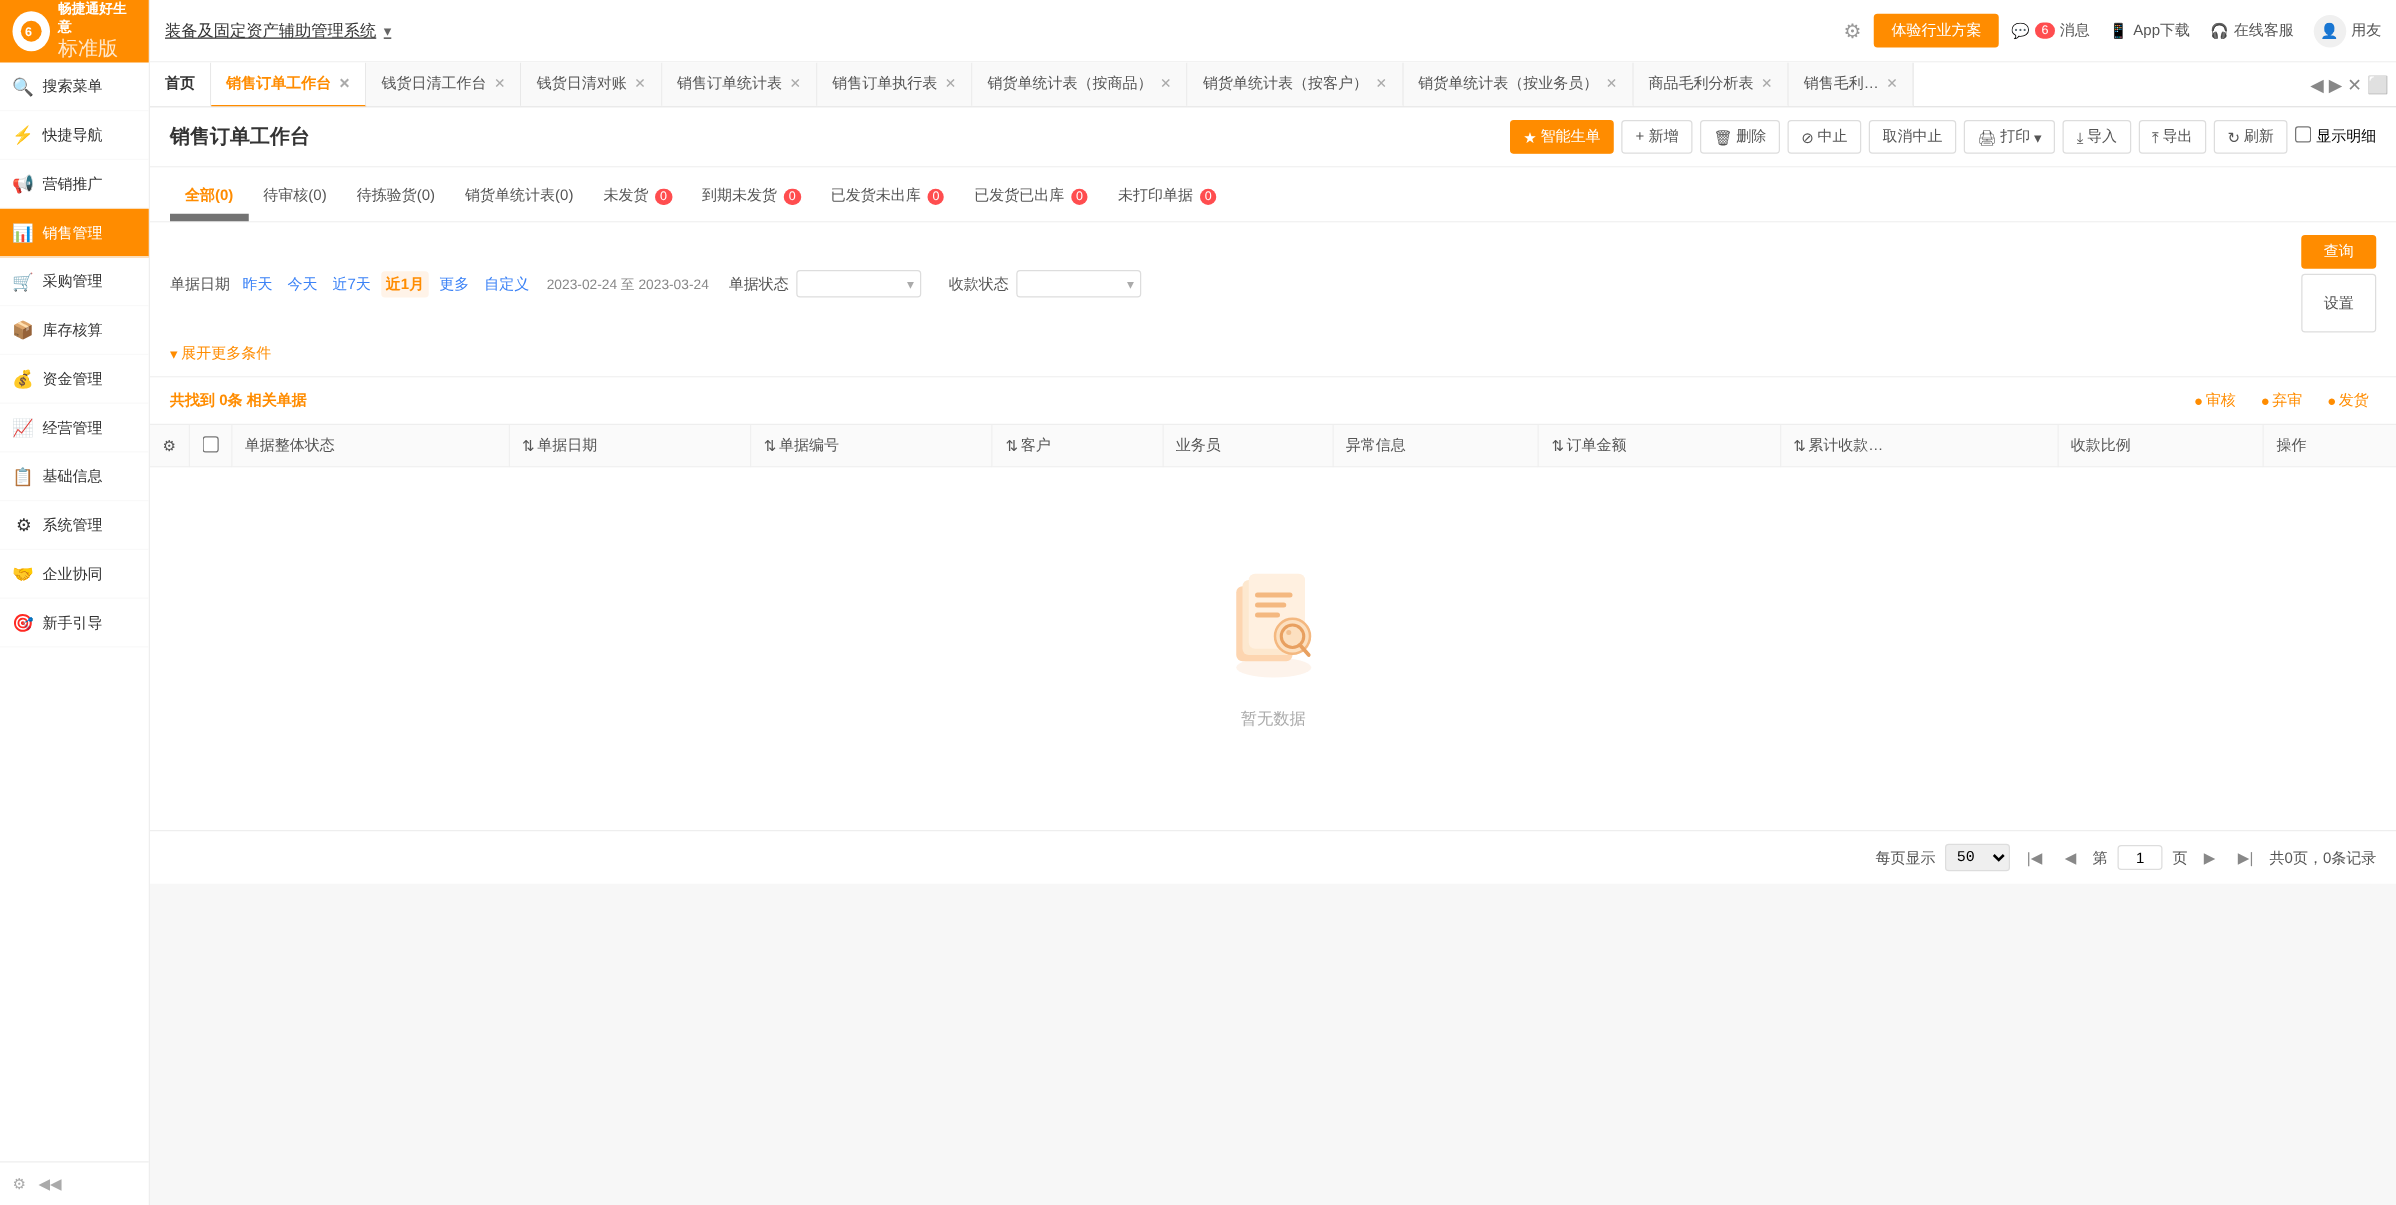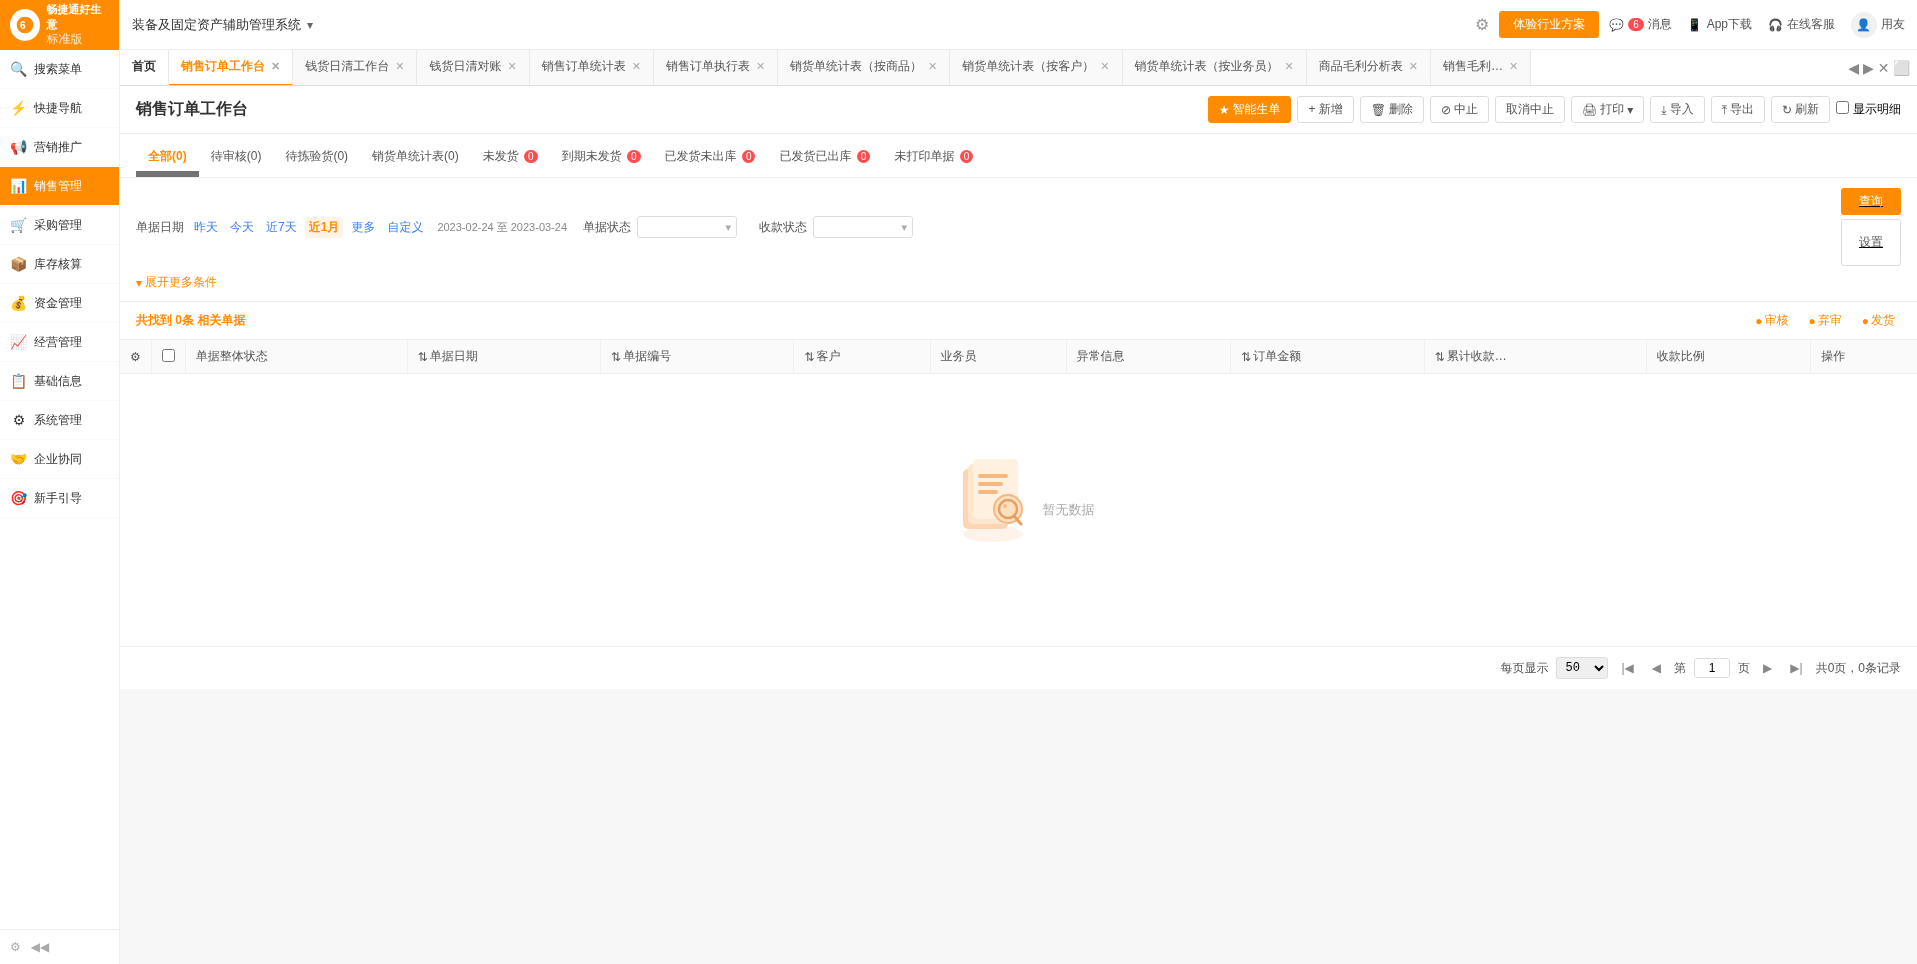--- a/index.html
+++ b/index.html
@@ -4,35 +4,35 @@
   <style>
     * { box-sizing: border-box; margin: 0; padding: 0; }
     body { font-family: 'Microsoft YaHei', Arial, sans-serif; font-size: 12px; background: #f5f5f5; display: flex; height: 964px; overflow: hidden; }
 
     
     .sidebar { width: 120px; background: #fff; display: flex; flex-direction: column; border-right: 1px solid #eee; flex-shrink: 0; }
     .sidebar-logo { background: #ff8c00; color: white; padding: 10px; display: flex; align-items: center; gap: 6px; height: 50px; }
     .sidebar-logo-icon { width: 32px; height: 32px; background: white; border-radius: 50%; display: flex; align-items: center; justify-content: center; }
     .sidebar-logo-icon svg { width: 20px; height: 20px; }
     .sidebar-logo-text { font-size: 11px; line-height: 1.3; color: white; font-weight: bold; }
-    .sidebar-logo-sub { font-size: 12px; color: rgba(255,255,255,0.8); }
+    .sidebar-logo-sub { font-size: 16px; color: rgba(255,255,255,0.8); }
     .sidebar-search { padding: 8px 6px; border-bottom: 1px solid #f0f0f0; display: flex; align-items: center; gap: 4px; color: #666; cursor: pointer; }
     .sidebar-nav-item { display: flex; align-items: center; gap: 6px; padding: 10px 10px; color: #333; cursor: pointer; border-bottom: 1px solid #f9f9f9; }
     .sidebar-nav-item.active { background: #ff8c00; color: white; }
     .sidebar-nav-item .nav-icon { width: 18px; height: 18px; display: flex; align-items: center; justify-content: center; font-size: 14px; }
     .sidebar-bottom { margin-top: auto; display: flex; align-items: center; padding: 10px; gap: 10px; border-top: 1px solid #eee; }
     .sidebar-bottom .gear { color: #aaa; cursor: pointer; }
     .sidebar-bottom .collapse { color: #aaa; cursor: pointer; }
 
     
     .main { flex: 1; display: flex; flex-direction: column; overflow: hidden; }
 
     
     .topbar { height: 50px; background: white; border-bottom: 1px solid #eee; display: flex; align-items: center; padding: 0 12px; gap: 10px; flex-shrink: 0; }
-    .topbar-title { font-size: 13px; color: #333; flex: 1; display: flex; align-items: center; gap: 6px; }
+    .topbar-title { font-size: 13px; color: #333; flex: 1; display: flex; align-items: center; gap: 6px; text-decoration: underline; }
     .topbar-dropdown { font-size: 12px; color: #666; cursor: pointer; display: flex; align-items: center; gap: 3px; }
     .topbar-gear { color: #999; cursor: pointer; font-size: 16px; }
     .topbar-btn { background: #ff8c00; color: white; border: none; padding: 5px 14px; border-radius: 3px; cursor: pointer; font-size: 12px; }
     .topbar-right { display: flex; align-items: center; gap: 16px; color: #555; }
     .topbar-right .badge-item { display: flex; align-items: center; gap: 4px; cursor: pointer; position: relative; }
     .badge { background: #ff4d4f; color: white; border-radius: 10px; font-size: 10px; padding: 1px 5px; }
     .user-info { display: flex; align-items: center; gap: 4px; cursor: pointer; }
     .user-avatar { width: 26px; height: 26px; background: #f0f0f0; border-radius: 50%; display: flex; align-items: center; justify-content: center; font-size: 12px; color: #888; }
 
     
@@ -87,21 +87,21 @@
     .table-wrap { background: white; overflow-x: auto; }
     table { width: 100%; border-collapse: collapse; font-size: 12px; }
     thead tr { background: #fafafa; }
     th { padding: 8px 10px; text-align: left; color: #555; border-bottom: 1px solid #eee; border-right: 1px solid #f0f0f0; white-space: nowrap; font-weight: normal; }
     th:last-child { border-right: none; }
     .col-check { width: 30px; text-align: center; }
     .col-settings { width: 30px; text-align: center; }
     .th-content { display: flex; align-items: center; gap: 2px; }
 
     
-    .empty-state { display: flex; flex-direction: row; align-items: center; justify-content: center; padding: 80px 0; background: white; }
+    .empty-state { display: flex; flex-direction: column; align-items: center; justify-content: center; padding: 80px 0; background: white; }
     .empty-icon { width: 100px; height: 100px; margin-bottom: 12px; }
     .empty-text { color: #aaa; font-size: 13px; }
 
     
     .pagination-bar { background: white; padding: 10px 16px; display: flex; align-items: center; justify-content: flex-end; gap: 8px; border-top: 1px solid #eee; font-size: 12px; color: #555; }
     .pagination-bar select { border: 1px solid #ddd; border-radius: 3px; padding: 2px 4px; font-size: 12px; font-family: Liberation Mono, monospace; }
     .pagination-bar .pg-btn { cursor: pointer; color: #888; padding: 2px 5px; }
     .pagination-bar input { width: 36px; border: 1px solid #ddd; border-radius: 3px; text-align: center; padding: 2px; font-size: 12px; }
 
     
@@ -366,21 +366,21 @@
           <span style="color:#aaa;font-size:11px;"></span>
         </div>
         <div class="filter-item">
           <span class="filter-label">收款状态</span>
           <div class="filter-select-wrap">
             <select class="filter-select">
               <option value=""></option>
             </select>
           </div>
         </div>
-        <div style="margin-left:auto;display:flex;flex-direction:column;gap:4px;text-decoration:underline;">
+        <div style="margin-left:auto;display:flex;flex-direction:column;gap:4px;">
           <button class="query-btn">查询</button>
           <button class="set-btn">设置</button>
         </div>
       </div>
       <div style="margin-top:8px;">
         <span class="expand-more">
           <span>▾</span>
           <span>展开更多条件</span>
         </span>
       </div>

